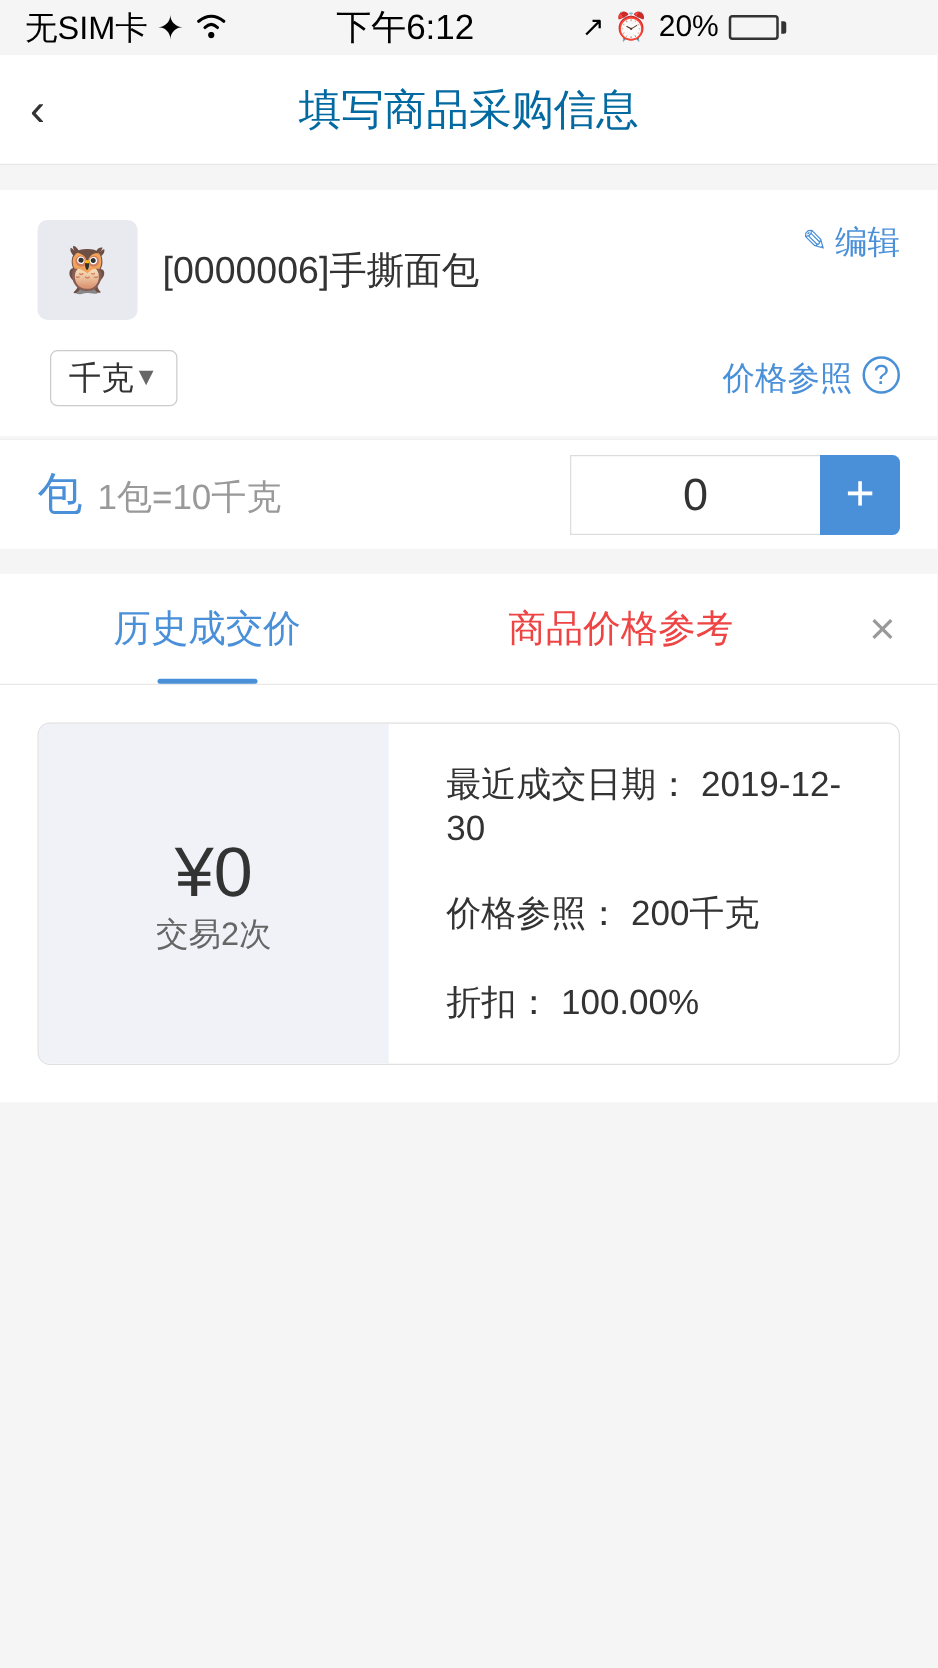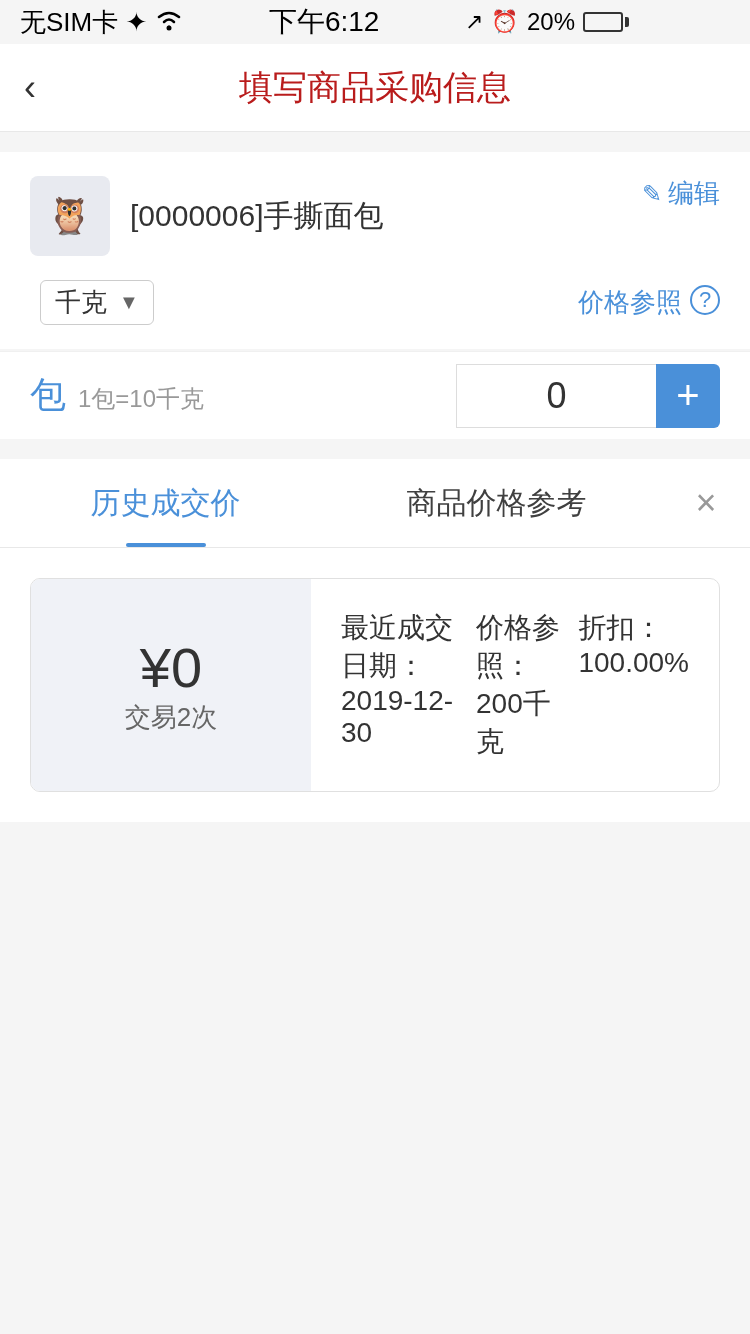--- a/index.html
+++ b/index.html
@@ -81,21 +81,21 @@
     .nav-back {
       position: absolute;
       left: 24px;
       font-size: 36px;
       color: #333;
       cursor: pointer;
     }
     .nav-title {
       font-size: 34px;
       font-weight: 500;
-      color: #b91c1c;
+      color: #0369a1;
     }
 
     
     .product-card {
       background: #fff;
       margin-top: 20px;
       padding: 24px 30px;
     }
     .product-header {
       display: flex;
@@ -152,21 +152,21 @@
     .unit-select {
       display: inline-flex;
       align-items: center;
       border: 1px solid #ccc;
       border-radius: 6px;
       padding: 4px 14px;
       font-size: 26px;
       color: #333;
       background: #fff;
       margin-left: 10px;
-      gap: 12px;
+      gap: 0;
     }
     .unit-arrow {
       font-size: 20px;
       color: #666;
     }
     .price-ref {
       font-size: 26px;
       color: #4a90d9;
       display: flex;
       gap: 8px;
@@ -198,21 +198,21 @@
       display: flex;
       align-items: baseline;
       gap: 12px;
     }
     .pkg-label {
       font-size: 36px;
       color: #4a90d9;
       font-weight: 500;
     }
     .pkg-equiv {
-      font-size: 24px;
+      font-size: 28px;
       color: #999;
     }
     .quantity-input-area {
       display: flex;
       align-items: center;
       gap: 0;
     }
     .qty-input-box {
       width: 200px;
       height: 64px;
@@ -251,21 +251,21 @@
       position: relative;
     }
     .tab-item {
       flex: 1;
       height: 88px;
       display: flex;
       flex-direction: column;
       align-items: center;
       justify-content: center;
       font-size: 30px;
-      color: #404040;
+      color: #ef4444;
       cursor: pointer;
       position: relative;
     }
     .tab-item.active {
       color: #4a90d9;
     }
     .tab-active-line {
       position: absolute;
       bottom: 0;
       left: 50%;
@@ -311,24 +311,25 @@
       font-size: 56px;
       color: #333;
       font-weight: 400;
     }
     .price-transactions {
       font-size: 26px;
       color: #666;
     }
     .price-right-panel {
       flex: 1;
-      padding: 30px 30px;
-      display: flex;
-      justify-content: center;
-      gap: 18px;
+      padding: 30px 46px;
+      display: flex;
+      flex-direction: column;
+      justify-content: center;
+      gap: 33px;
     }
     .price-detail-row {
       font-size: 28px;
       color: #333;
     }
     .price-detail-label {
       color: #333;
     }
     .price-detail-value {
       color: #333;

